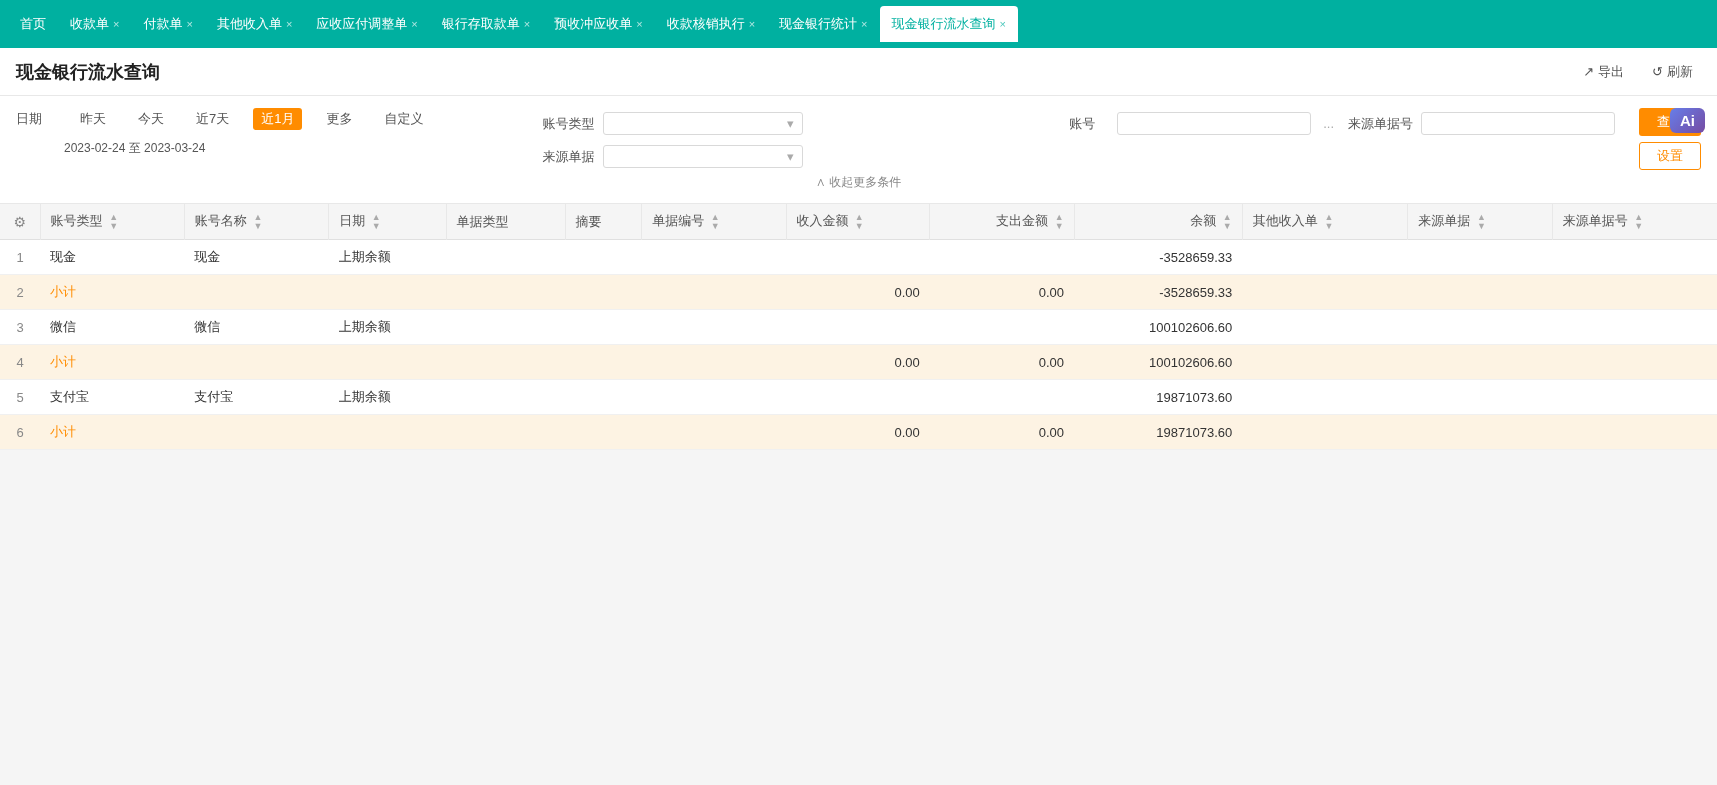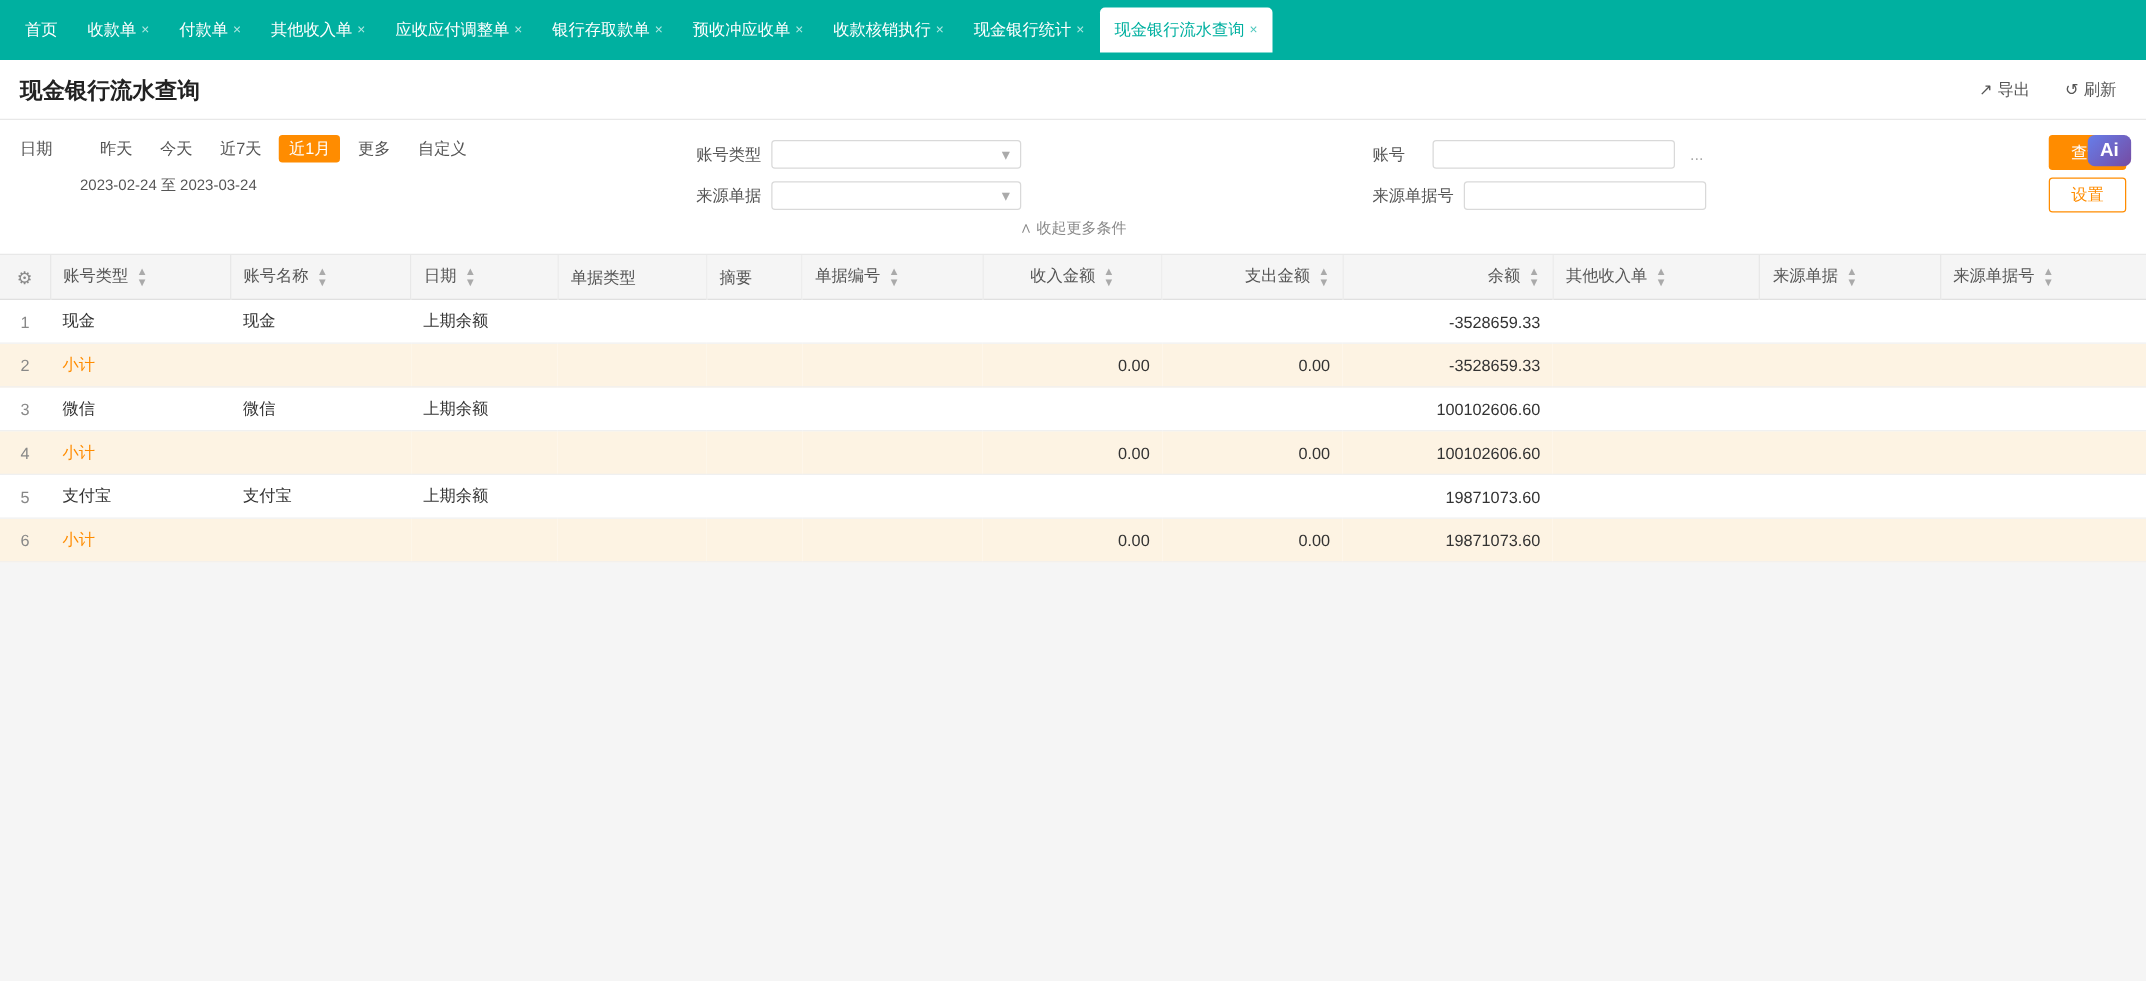--- a/index.html
+++ b/index.html
@@ -79,21 +79,21 @@
     }
     .filter-label {
       color: #555;
       min-width: 40px;
       font-size: 13px;
       white-space: nowrap;
     }
     .date-options {
       display: flex;
       align-items: flex-end;
-      gap: 6px;
+      gap: 16px;
     }
     .date-opt {
       padding: 2px 8px;
       cursor: pointer;
       border-radius: 3px;
       font-size: 13px;
       color: #555;
     }
     .date-opt.active {
       background: #ff8c00;
@@ -313,21 +313,21 @@
       </div>
       <div style="display:flex; align-items:center; gap:8px;">
         <span class="filter-label">来源单据</span>
         <div class="filter-select" style="min-width:200px;">
           <span></span>
           <span style="color:#aaa;">▾</span>
         </div>
       </div>
     </div>
 
-    <div style="flex:1; display:flex; flex-direction:column; gap:10px; padding-top:4px;">
+    <div style="flex:1; display:flex; flex-direction:row; gap:10px; padding-top:4px;align-items:flex-end;">
       <div style="display:flex; align-items:center; gap:8px;">
         <span class="filter-label">账号</span>
         <input class="filter-input" style="min-width: 180px;">
         <span class="filter-dots">...</span>
       </div>
       <div style="display:flex; align-items:center; gap:8px;">
         <span class="filter-label">来源单据号</span>
         <input class="filter-input" style="min-width: 180px;">
       </div>
     </div>
@@ -378,21 +378,21 @@
         <th>
           <span>摘要</span>
         </th>
         <th>
           <span>单据编号</span>
           <span class="th-sort">
               <span>▲</span>
               <span>▼</span>
             </span>
         </th>
-        <th style="text-align:center;font-family:Liberation Serif, serif;">
+        <th style="text-align:left;font-family:Liberation Serif, serif;">
           <span>收入金额</span>
           <span class="th-sort">
               <span>▲</span>
               <span>▼</span>
             </span>
         </th>
         <th style="text-align:right;">
           <span>支出金额</span>
           <span class="th-sort">
               <span>▲</span>

